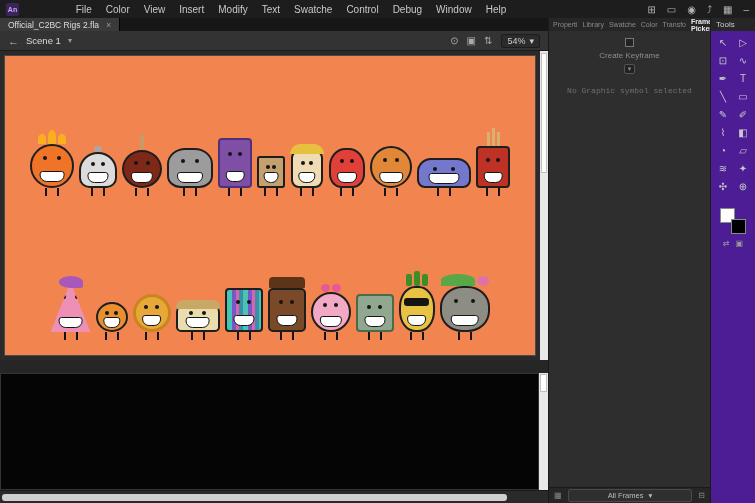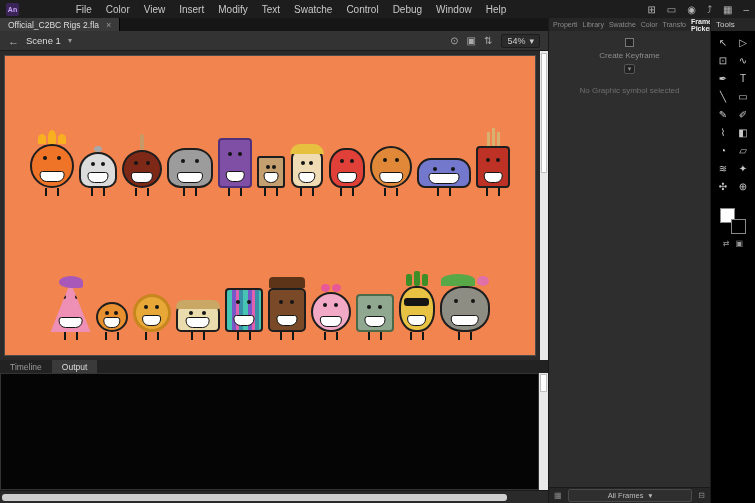--- a/index.html
+++ b/index.html
@@ -68,29 +68,29 @@
   .frame-picker{padding:7px 7px 0 7px;}
   .fp-row1{display:flex;align-items:center;gap:4px;flex-direction:column;}
   .checkbox{width:9px;height:9px;border:1px solid #777;background:#222;box-sizing:border-box;}
   .fp-label{font-size:8px;color:#8c8c8c;white-space:nowrap;}
   .fp-dropdown{flex:1;height:12px;background:#222;border:1px solid #555;border-radius:2px;
                display:flex;align-items:center;justify-content:flex-end;padding:0 3px;color:#888;font-size:7px;}
   .fp-row2{display:flex;gap:5px;margin-top:6px;}
   .frame-field{flex:1;height:12px;border:1px solid #555;border-radius:2px;display:flex;align-items:center;
                gap:3px;padding:0 4px;color:#888;font-size:7.5px;}
   .radio{width:7px;height:7px;border:1px solid #777;border-radius:50%;box-sizing:border-box;}
-  .fp-empty{text-align:center;font-size:8px;color:#6f6f6f;margin-top:12px;}
+  .fp-empty{text-align:center;font-size:8px;color:#6f6f6f;margin-top:12px;font-family:Liberation Mono, monospace;}
   .props-bottom{position:absolute;bottom:0;left:0;right:0;height:15px;background:#262626;
                 border-top:1px solid #1a1a1a;display:flex;align-items:center;padding:0 5px;gap:6px;}
   .pb-icon{color:#8a8a8a;font-size:8px;}
   .all-frames{flex:1;height:11px;background:#2f2f2f;border:1px solid #4a4a4a;border-radius:2px;
               display:flex;align-items:center;justify-content:center;gap:5px;font-size:7.5px;color:#bbb;}
 
   
-  .tools-col{position:absolute;left:710px;top:18px;width:45px;height:485px;background:#000000;border-left:1px solid #1a1a1a;box-sizing:border-box;}
+  .tools-col{position:absolute;left:710px;top:18px;width:45px;height:485px;background:#4c1d95;border-left:1px solid #1a1a1a;box-sizing:border-box;}
   .tools-header{height:13px;font-size:8px;color:#ccc;display:flex;align-items:center;padding:0 5px;background:#262626;}
   .tools-grid{display:grid;grid-template-columns:1fr 1fr;justify-items:center;row-gap:5px;padding:5px 2px;color:#c8c8c8;font-size:10px;}
   .tool{width:16px;height:13px;display:flex;align-items:center;justify-content:center;}
   .swatches{position:relative;width:26px;height:26px;margin:10px auto 0;}
   .sw-fill{position:absolute;left:0;top:0;width:15px;height:15px;background:#fff;border:1px solid #888;box-sizing:border-box;}
   .sw-stroke{position:absolute;right:0;bottom:0;width:15px;height:15px;background:#000;border:1px solid #888;box-sizing:border-box;}
   .swatch-mini{display:flex;justify-content:center;gap:6px;margin-top:5px;color:#999;font-size:8px;}
 </style>
 </head>
 <body>
@@ -425,24 +425,20 @@
                 <span class="leg"></span>
               </div>
             </div>
           </div>
       </div>
     </div>
     <div class="vscroll">
         <div class="thumb"></div>
       </div>
 
-    <div id="timeline-tabs" class="timeline-tabs">
-        <span class="panel-tab">Timeline</span>
-        <span class="panel-tab active">Output</span>
-      </div>
     <div class="output-area"></div>
     <div class="out-scroll">
         <div class="thumb"></div>
       </div>
     <div class="hscroll">
         <div class="thumb"></div>
       </div>
   </div>
 
   <div class="right-col">

